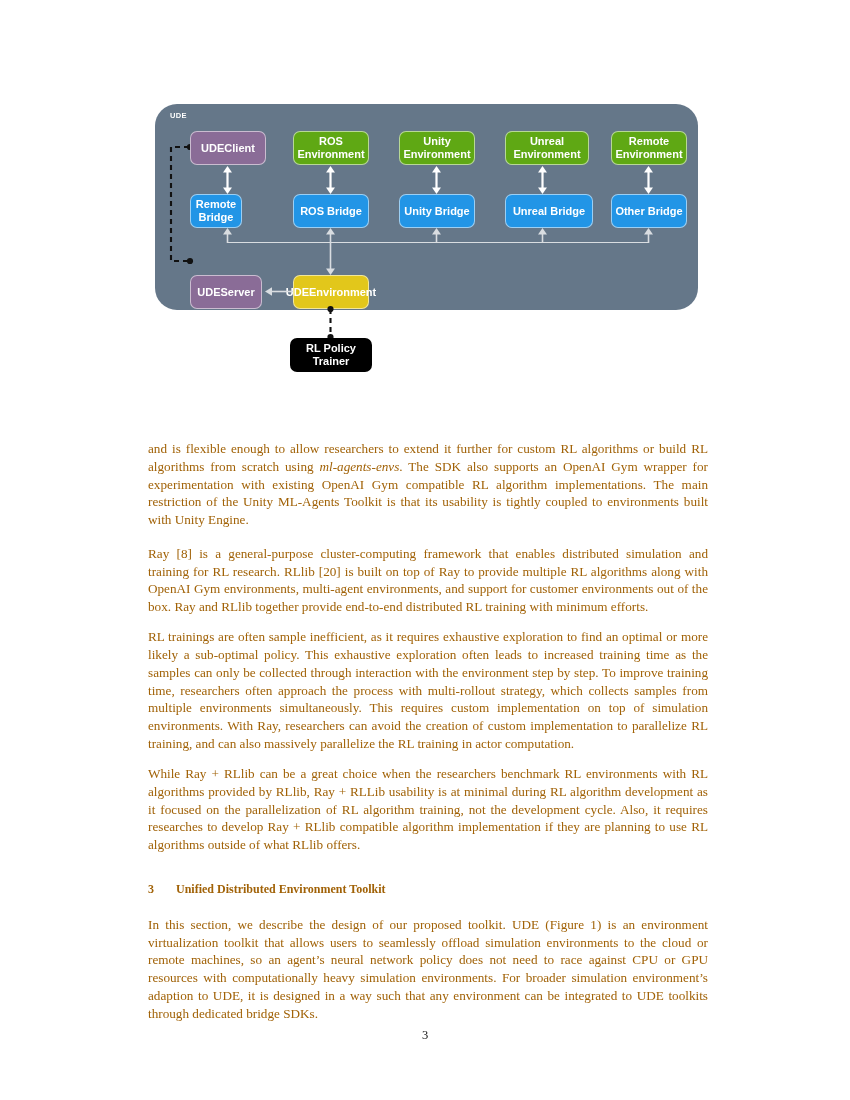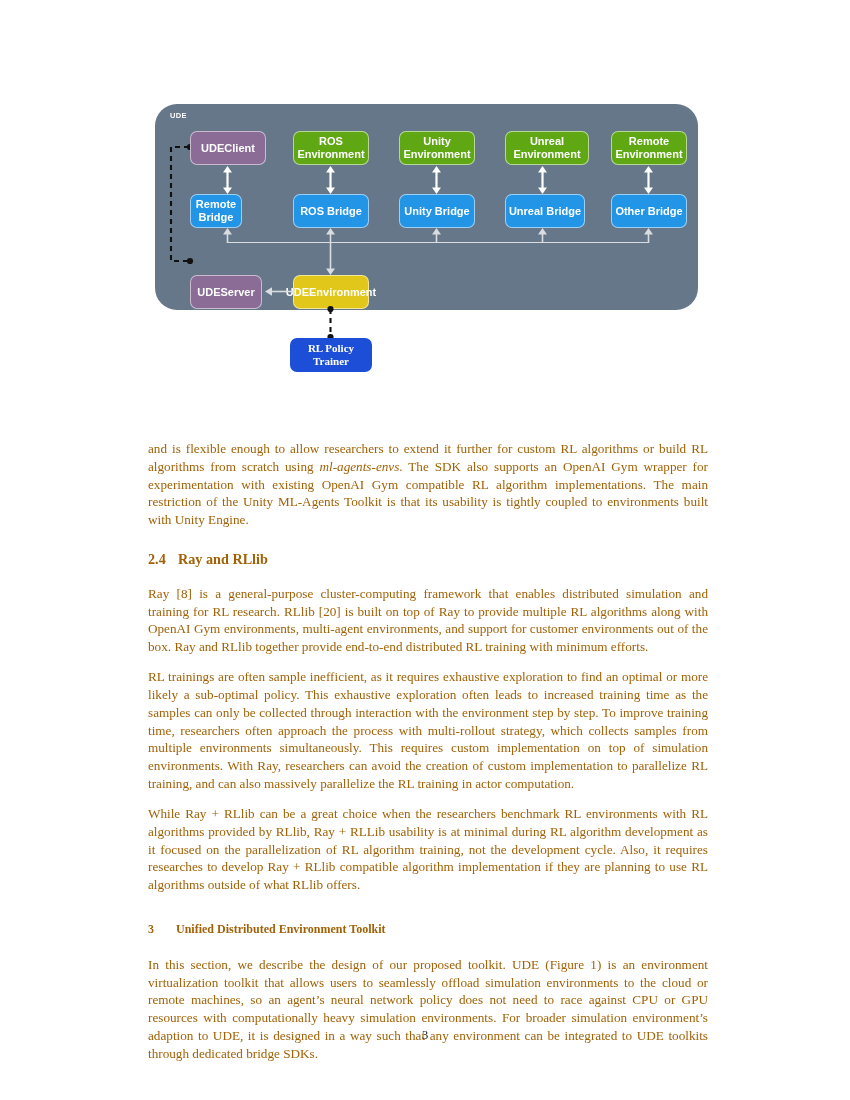--- a/index.html
+++ b/index.html
@@ -66,21 +66,21 @@
     text-align: center;
     line-height: 1.15;
     box-sizing: border-box;
     border: 1.1px solid rgba(255,255,255,0.55);
     padding: 0 2px;
   }
   .node.purple { background: #8A6C97; }
   .node.green  { background: #5FA814; }
   .node.blue   { background: #2295E6; }
   .node.yellow { background: #E2C71B; }
-  .node.magenta{ background: #1d4ed8; border-color: rgba(255,255,255,0.0); font-family: Liberation Serif, serif; }
+  .node.magenta{ background: #000000; border-color: rgba(255,255,255,0.0); }
 
   
   .varrow {
     position: absolute;
     width: 11px;
   }
   .varrow svg { display:block; }
 
   
   .bus {
@@ -208,21 +208,21 @@
       <svg width="11" height="28" viewBox="0 0 11 28">
         <line x1="5.5" y1="5" x2="5.5" y2="23" stroke="#ffffff" stroke-width="2.2"></line>
         <path d="M5.5 0 L10 6.5 L1 6.5 Z" fill="#ffffff"></path>
         <path d="M5.5 28 L10 21.5 L1 21.5 Z" fill="#ffffff"></path>
       </svg>
     </div>
 
     <div class="node blue" style="left:42px;  top:94px; width:52px; height:34px;">Remote Bridge</div>
     <div class="node blue" style="left:145px; top:94px; width:76px; height:34px;">ROS Bridge</div>
     <div class="node blue" style="left:251px; top:94px; width:76px; height:34px;">Unity Bridge</div>
-    <div class="node blue" style="left:357px; top:94px; width:80px; height:34px;">Unreal Bridge</div>
+    <div class="node blue" style="left:357px; top:94px; width:88px; height:34px;">Unreal Bridge</div>
     <div class="node blue" style="left:463px; top:94px; width:76px; height:34px;">Other Bridge</div>
 
     <div class="bus bus-h" style="left:79px; top:142px; width:422px;"></div>
 
     <div class="varrow" style="left:74px; top:128px; height:15px;">
       <svg width="11" height="15" viewBox="0 0 11 15">
         <line x1="5.5" y1="5" x2="5.5" y2="15" stroke="#d9dde1" stroke-width="1.6"></line>
         <path d="M5.5 0 L10 6.5 L1 6.5 Z" fill="#d9dde1"></path>
       </svg>
     </div>
@@ -273,21 +273,20 @@
 
     <div class="node magenta" style="left:142px; top:238px; width:82px; height:34px;">RL Policy Trainer</div>
 
   </div>
 
 
   <div class="body-col" style="top:440px;">
 
     <p><span>and is flexible enough to allow researchers to extend it further for custom RL algorithms or build RL algorithms from scratch using </span><i>ml-agents-envs</i><span>. The SDK also supports an OpenAI Gym wrapper for experimentation with existing OpenAI Gym compatible RL algorithm implementations. The main restriction of the Unity ML-Agents Toolkit is that its usability is tightly coupled to environments built with Unity Engine.</span></p>
 
-    <h2 class="sec" style="margin-top:21px;"><span class="num">2.4</span><span>Ray and RLlib</span></h2>
 
     <p style="margin-top:16px;">Ray [8] is a general-purpose cluster-computing framework that enables distributed simulation and training for RL research. RLlib [20] is built on top of Ray to provide multiple RL algorithms along with OpenAI Gym environments, multi-agent environments, and support for customer environments out of the box. Ray and RLlib together provide end-to-end distributed RL training with minimum efforts.</p>
 
     <p>RL trainings are often sample inefficient, as it requires exhaustive exploration to find an optimal or more likely a sub-optimal policy. This exhaustive exploration often leads to increased training time as the samples can only be collected through interaction with the environment step by step. To improve training time, researchers often approach the process with multi-rollout strategy, which collects samples from multiple environments simultaneously. This requires custom implementation on top of simulation environments. With Ray, researchers can avoid the creation of custom implementation to parallelize RL training, and can also massively parallelize the RL training in actor computation.</p>
 
     <p>While Ray + RLlib can be a great choice when the researchers benchmark RL environments with RL algorithms provided by RLlib, Ray + RLLib usability is at minimal during RL algorithm development as it focused on the parallelization of RL algorithm training, not the development cycle. Also, it requires researches to develop Ray + RLlib compatible algorithm implementation if they are planning to use RL algorithms outside of what RLlib offers.</p>
 
     <h1 class="sec-big" style="margin-top:27px;"><span class="num">3</span><span>Unified Distributed Environment Toolkit</span></h1>
 
     <p style="margin-top:19px;">In this section, we describe the design of our proposed toolkit. UDE (Figure 1) is an environment virtualization toolkit that allows users to seamlessly offload simulation environments to the cloud or remote machines, so an agent’s neural network policy does not need to race against CPU or GPU resources with computationally heavy simulation environments. For broader simulation environment’s adaption to UDE, it is designed in a way such that any environment can be integrated to UDE toolkits through dedicated bridge SDKs.</p>

